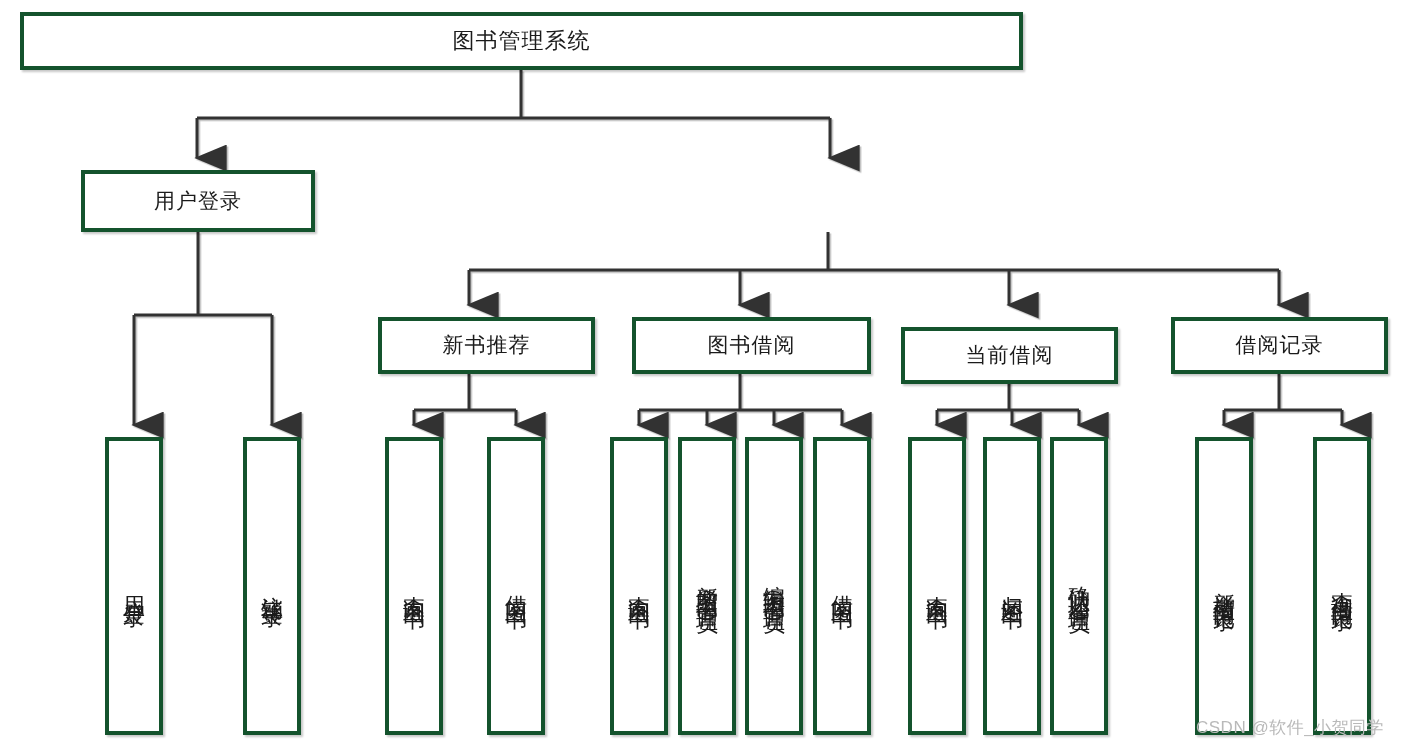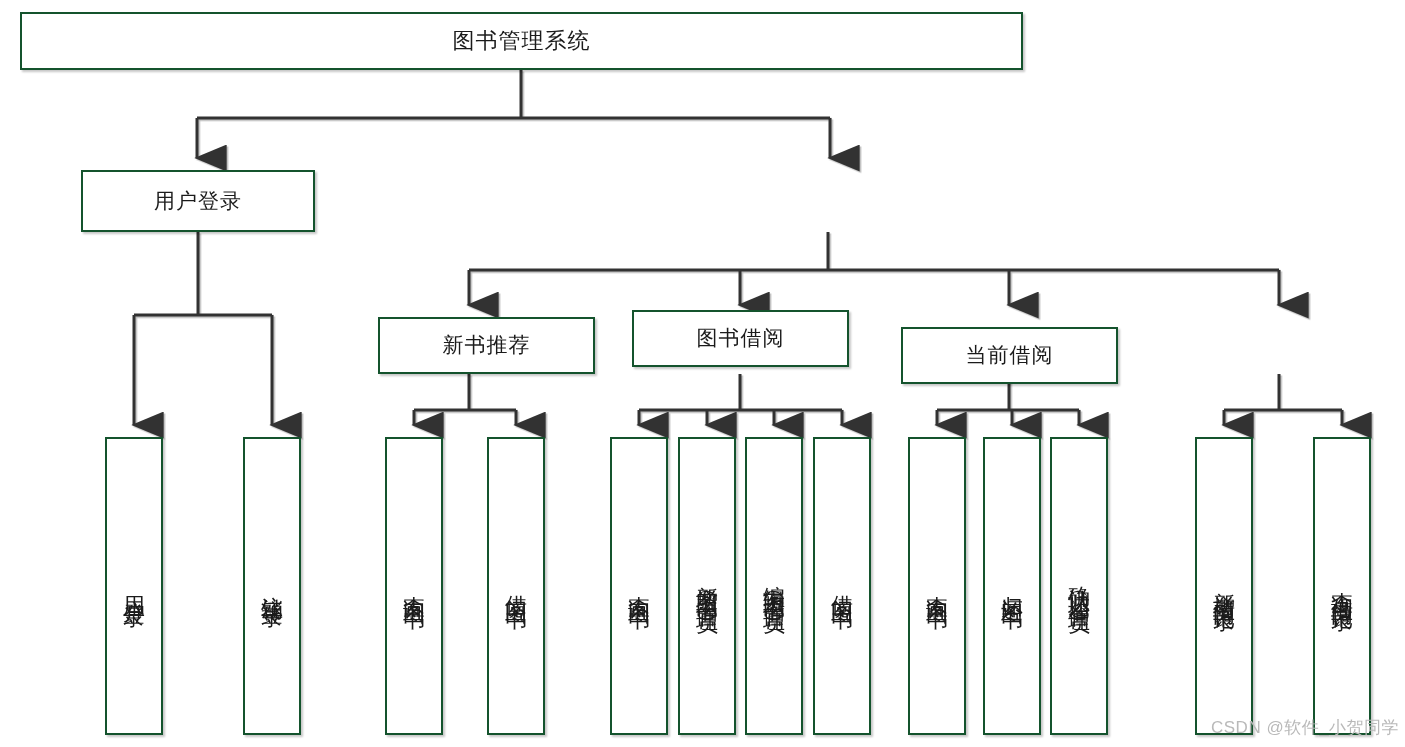--- a/index.html
+++ b/index.html
@@ -21,21 +21,21 @@
     position: absolute;
     left: 0;
     top: 0;
     width: 1405px;
     height: 747px;
     pointer-events: none;
   }
   .node {
     position: absolute;
     box-sizing: border-box;
-    border: 2px solid #14532d;
+    border: 4px solid #14532d;
     background: #ffffff;
     display: flex;
     align-items: center;
     justify-content: center;
     box-shadow: 2px 2px 2px rgba(0,0,0,0.22);
   }
   .node .label {
     color: #1b1b1b;
     font-size: 21px;
     line-height: 1.18;
@@ -123,25 +123,28 @@
     <span class="label">图书管理系统</span>
   </div>
 
   <div class="node" style="left: 81px; top: 170px; width: 234px; height: 62px;">
     <span class="label">用户登录</span>
   </div>
 
   <div class="node" style="left: 378px; top: 317px; width: 217px; height: 57px;">
     <span class="label">新书推荐</span>
   </div>
-  <div class="node" style="left: 632px; top: 310px; width: 217px; height: 57px;">
+  <div class="node" style="left: 632px; top: 317px; width: 239px; height: 57px;">
     <span class="label">图书借阅</span>
   </div>
   <div class="node" style="left: 901px; top: 317px; width: 217px; height: 57px; margin-top: 10px;">
     <span class="label">当前借阅</span>
+  </div>
+  <div class="node" style="left: 1171px; top: 317px; width: 217px; height: 57px;">
+    <span class="label">借阅记录</span>
   </div>
 
   <div class="node vertical" style="left: 105px; top: 437px; width: 58px; height: 298px;">
     <span class="label">用户登录</span>
   </div>
   <div class="node vertical" style="left: 243px; top: 437px; width: 58px; height: 298px;">
     <span class="label">注销登录</span>
   </div>
   <div class="node vertical" style="left: 385px; top: 437px; width: 58px; height: 298px;">
     <span class="label">查询图书</span>
@@ -170,15 +173,15 @@
   <div class="node vertical" style="left: 1050px; top: 437px; width: 58px; height: 298px;">
     <span class="label">确认归还（管理员）</span>
   </div>
   <div class="node vertical" style="left: 1195px; top: 437px; width: 58px; height: 298px;">
     <span class="label">新增借阅记录</span>
   </div>
   <div class="node vertical" style="left: 1313px; top: 437px; width: 58px; height: 298px;">
     <span class="label">查询借阅记录</span>
   </div>
 
-  <div class="watermark" style="left: 1196px; top: 716px; padding-left: 15px;">CSDN @软件_小贺同学</div>
+  <div class="watermark" style="left: 1196px; top: 716px;">CSDN @软件_小贺同学</div>
 
 </div>
 
 </body></html>

